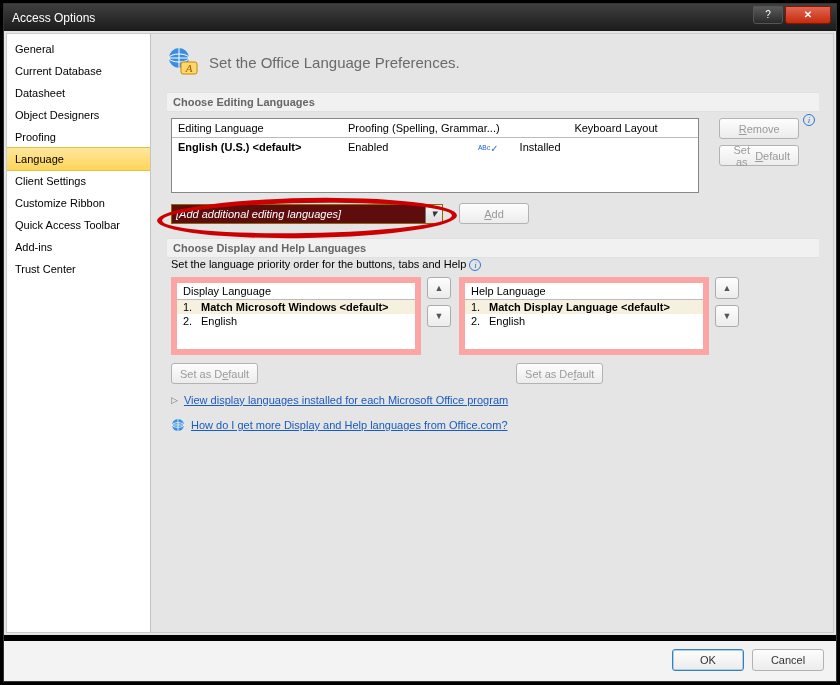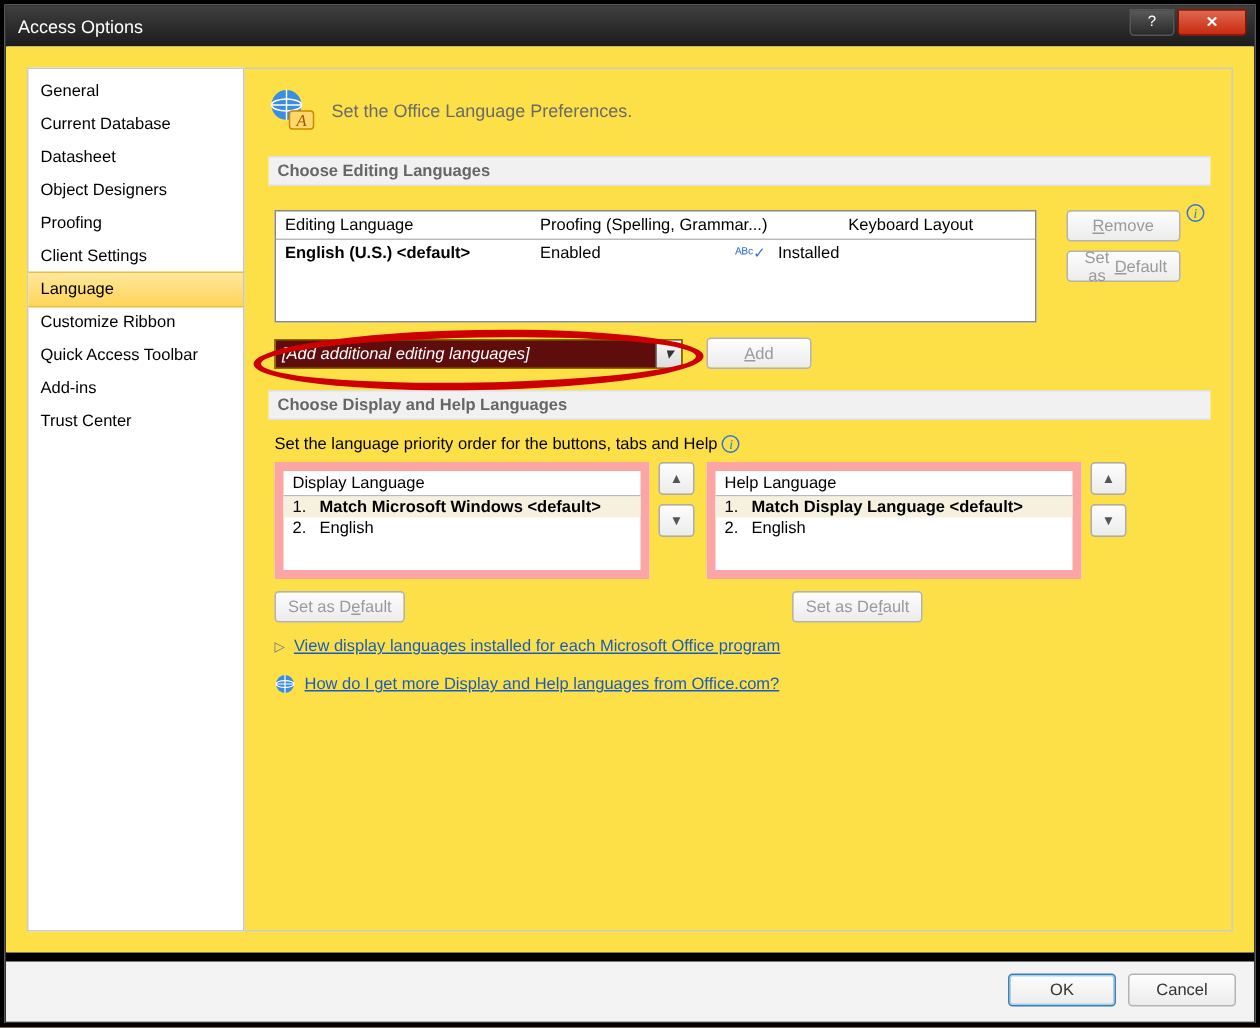--- a/index.html
+++ b/index.html
@@ -48,22 +48,22 @@
     width:46px;
     margin-right:5px;
     background:linear-gradient(#e06650,#c72b0e);
     border-color:#8a1600;
     font-weight:bold;
   }
   .tbtn.help{margin-right:2px;}
   .body {
     flex:1;
     display:flex;
-    background:#fde047;
-    padding: 14px;
+    background:#e5e5e5;
+    padding: 2px;
     gap:0;
   }
   .sidebar {
     width:145px;
     border:1px solid #ccc;
     border-right:1px solid #c5c5c5;
     background:#fff;
     padding-top:4px;
   }
   .sb-item {
@@ -85,29 +85,28 @@
   }
   .heading-row{
     display:flex;align-items:center;gap:10px;
     padding:6px 0 14px 0;
   }
   .heading-row .h-icon{
     width:32px;height:32px;
     position:relative;
   }
   .h-icon svg{width:32px;height:32px;}
-  .heading-text{color:#6a6a6a;font-size:12px;}
+  .heading-text{color:#6a6a6a;font-size:15px;}
   .section-head{
     background:#f1f1f1;
     border-top:1px solid #e0e0e0;
     border-bottom:1px solid #e0e0e0;
     padding:3px 6px;
     font-weight:bold;
     color:#666;
-    margin-bottom:10px;
     font-size:11px;
   }
   .desc{padding:0 4px 6px 4px;}
   .info-ic{
     color:#2f75d1;display:inline-block;width:12px;height:12px;border:1px solid #2f75d1;border-radius:50%;
     text-align:center;line-height:11px;font-size:9px;font-style:italic;font-family:Georgia,serif;
   }
   .float-info{float:right;margin-top:2px;}
   .lang-table-wrap{
     display:flex;align-items:flex-start;gap:20px;padding:0 4px;
@@ -192,41 +191,41 @@
   .tri{color:#777;font-size:9px;}
   a.link{color:#1a5bbf;text-decoration:underline;}
   .globe-ic{width:14px;height:14px;}
   .footer{
     display:flex;justify-content:flex-end;gap:8px;
     padding:8px 12px 10px 0;
     background:#f3f3f3;
     border-top:6px solid #000000;
   }
   .footer .btn{min-width:72px;height:22px;}
-  .proof-ic{display:inline-block;vertical-align:middle;margin-right:8px;color:#2f6fd1;font-size:10px;}
+  .proof-ic{display:inline-block;vertical-align:middle;margin-right:21px;color:#2f6fd1;font-size:10px;}
 </style>
 </head>
 <body>
 
 <div class="window">
   <div class="titlebar">
     <span class="title">Access Options</span>
     <div class="tbtn help">?</div>
     <div class="tbtn close">✕</div>
   </div>
 
   <div class="body">
     <div class="sidebar">
       <div class="sb-item"><span>General</span></div>
       <div class="sb-item"><span>Current Database</span></div>
       <div class="sb-item"><span>Datasheet</span></div>
       <div class="sb-item"><span>Object Designers</span></div>
       <div class="sb-item"><span>Proofing</span></div>
+      <div class="sb-item selected"><span>Language</span></div>
       <div class="sb-item"><span>Client Settings</span></div>
-      <div class="sb-item selected"><span>Language</span></div>
       <div class="sb-item"><span>Customize Ribbon</span></div>
       <div class="sb-item"><span>Quick Access Toolbar</span></div>
       <div class="sb-item"><span>Add-ins</span></div>
       <div class="sb-item"><span>Trust Center</span></div>
     </div>
 
     <div class="main">
       <div class="heading-row">
         <span class="h-icon">
           <svg viewBox="0 0 32 32">

